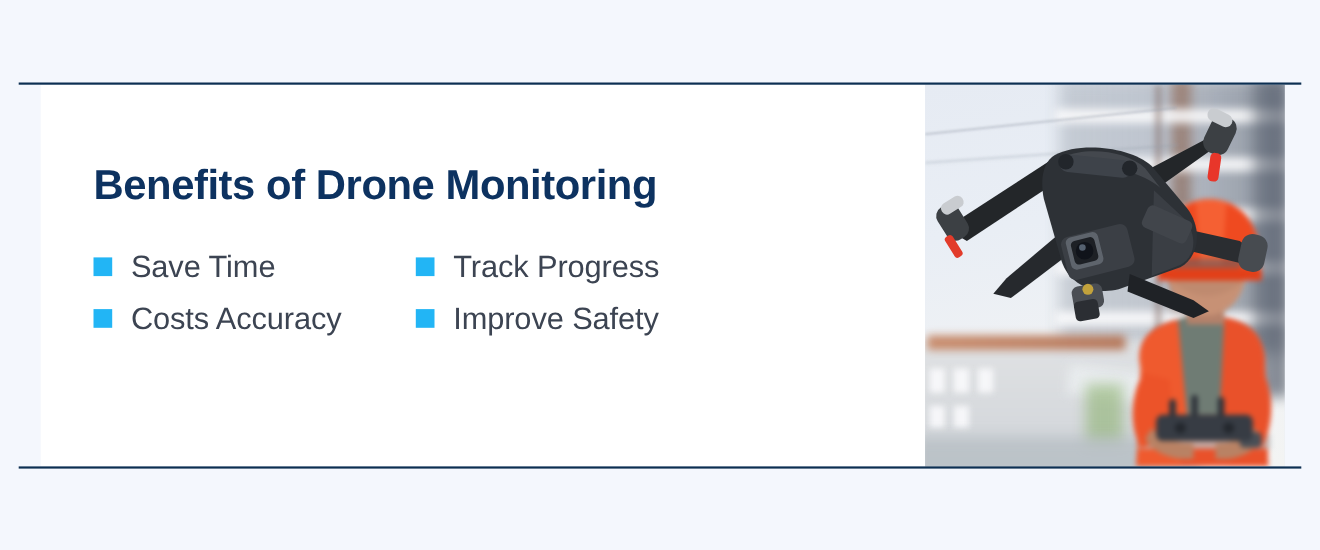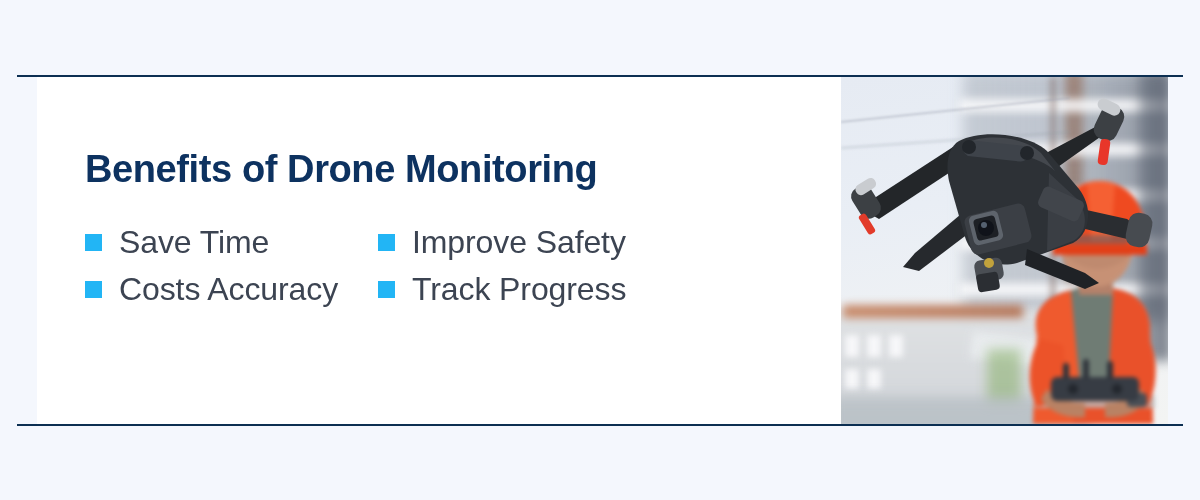--- a/index.html
+++ b/index.html
@@ -78,21 +78,21 @@
     height: 47px;
   }
   .bullet {
     width: 17px;
     height: 17px;
     background: #22b5f5;
     flex: 0 0 auto;
   }
   .benefit-label {
     margin-left: 17px;
-    font-size: 32px;
+    font-size: 28px;
     color: #3c4452;
     white-space: nowrap;
     letter-spacing: -0.1px;
   }
 
   
   .photo {
     position: absolute;
     left: 841px;
     top: 77px;
@@ -268,26 +268,26 @@
         <span class="benefit-label">Costs Accuracy</span>
       </div>
 
     </div>
 
     <div class="col col-right">
 
 
       <div class="benefit-row">
         <span class="bullet"></span>
-        <span class="benefit-label">Improve Safety</span>
+        <span class="benefit-label">Track Progress</span>
       </div>
 
       <div class="benefit-row">
         <span class="bullet"></span>
-        <span class="benefit-label">Track Progress</span>
+        <span class="benefit-label">Improve Safety</span>
       </div>
 
     </div>
   </div>
 
   <div class="photo">
     <div class="photo-inner">
 
       <div class="sky"></div>
 

